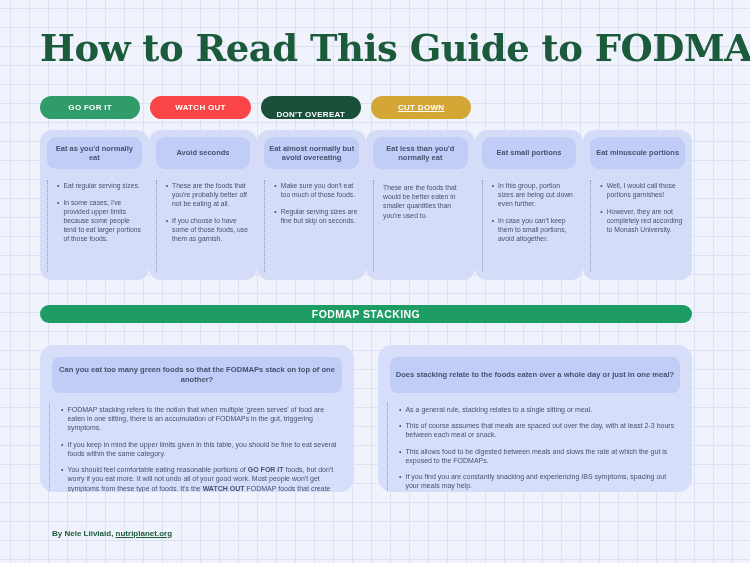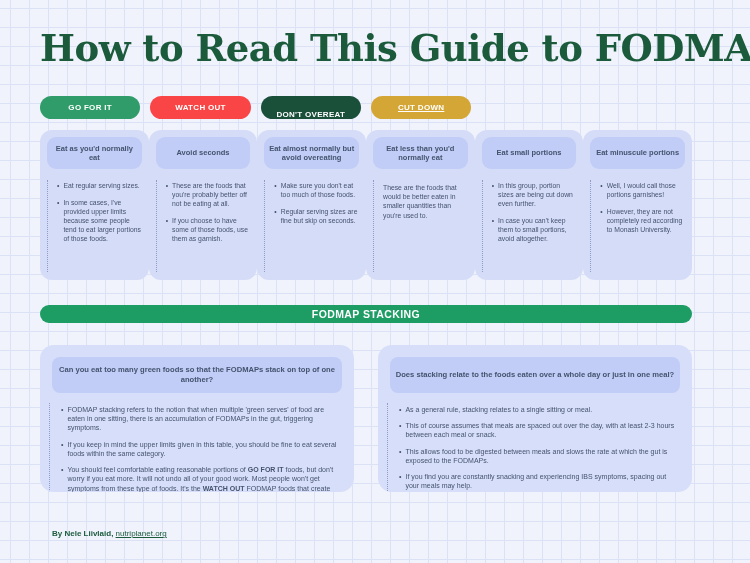--- a/index.html
+++ b/index.html
@@ -81,21 +81,21 @@
     border-left:1px dotted #8f9cc9;
     display:flex;flex-direction:column;gap:7px;justify-content:flex-start;
   }
   .answers .bullet{font-size:7px;}
   .answers .dot{font-size:7px;}
   b{font-weight:bold;}
   .footer{
     position:absolute;left:52px;top:529px;
     font-size:8px;font-weight:bold;color:#1b5b3c;
   }
-  .footer a{color:#1b5b3c;text-decoration:underline;font-weight:normal;cursor:pointer;}
+  .footer a{color:#1b5b3c;text-decoration:underline;font-weight:bold;cursor:pointer;}
 </style>
 </head>
 <body>
 
 <div class="page">
   <h1 class="title">How to Read This Guide to FODMAPs</h1>
 
   <div class="pills" id="pills">
       <div class="pill" style="background: rgb(47, 156, 105);">
     <span class="pill-label">GO FOR IT</span>

